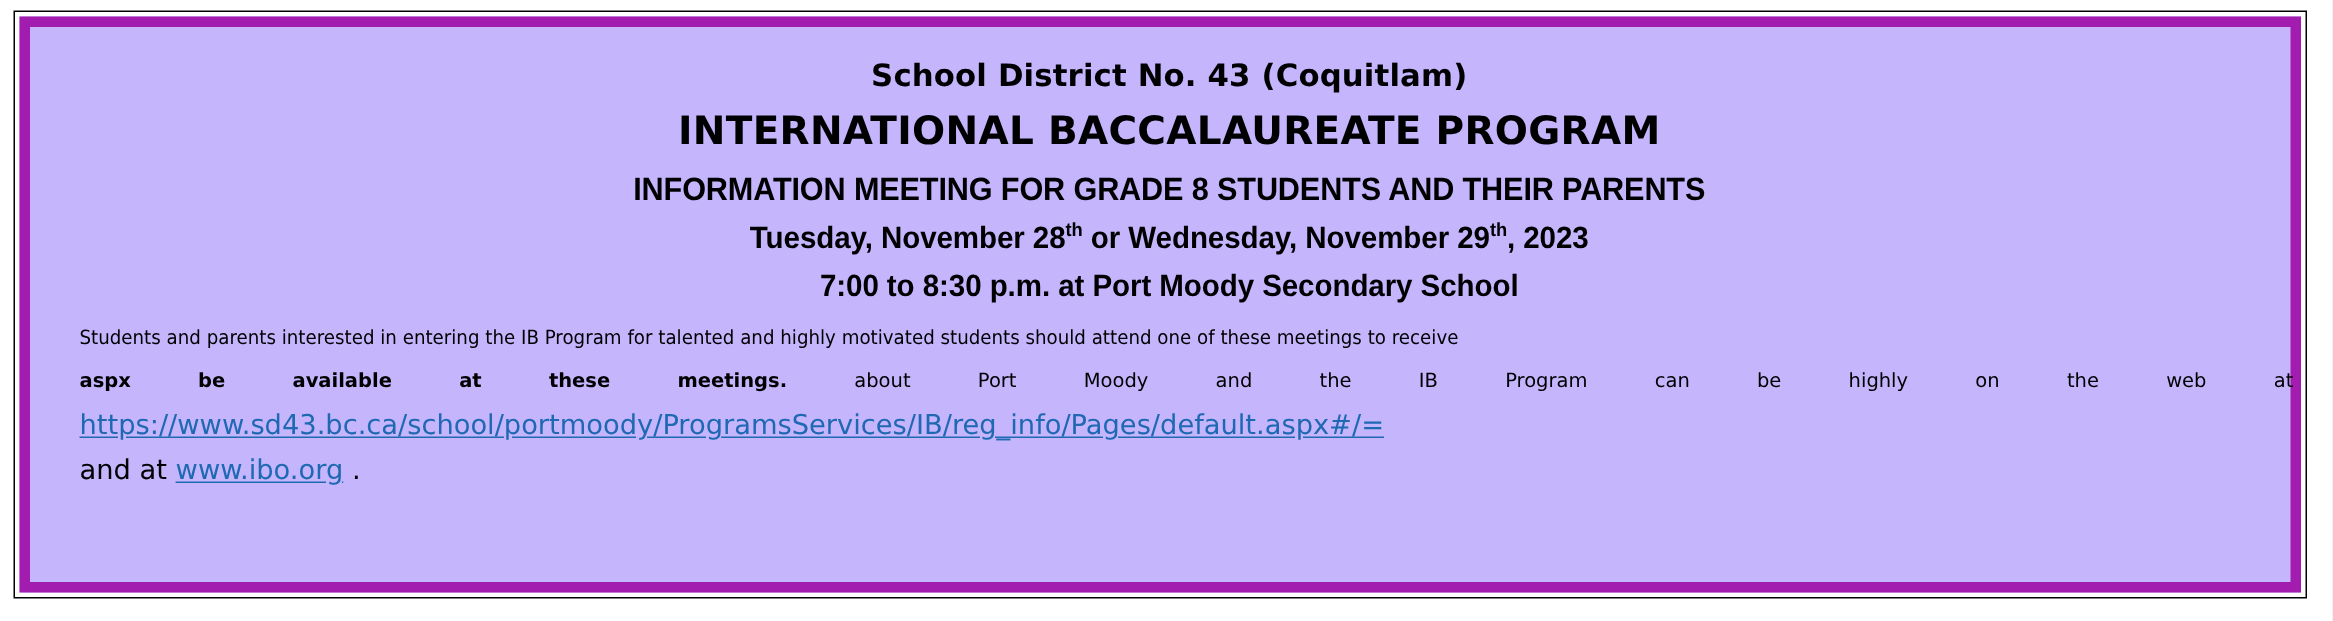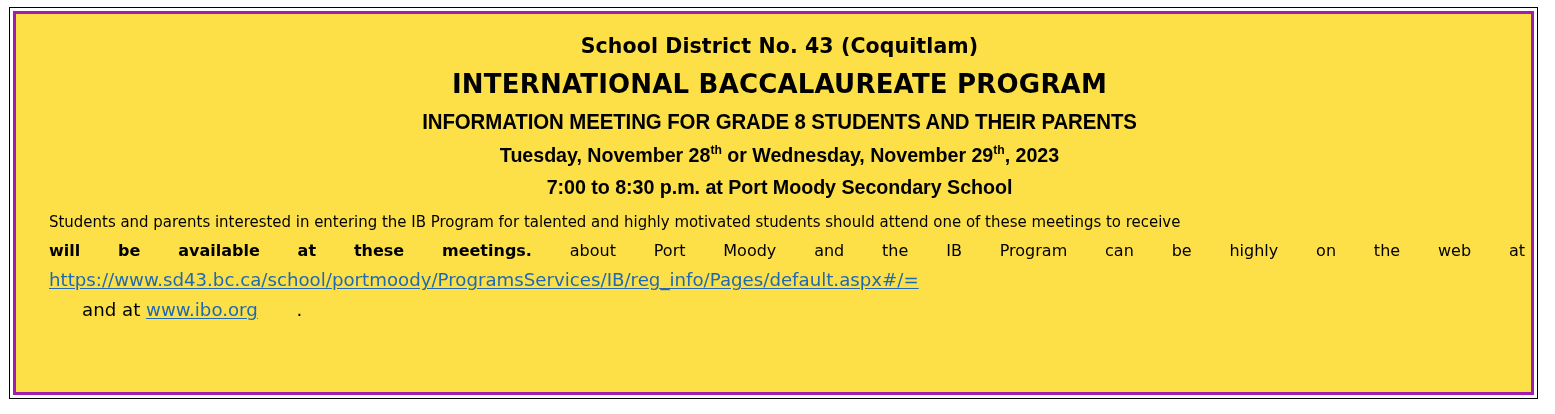--- a/index.html
+++ b/index.html
@@ -26,23 +26,23 @@
     border: 1px solid #000000;
     box-sizing: border-box;
     background: #ffffff;
   }
   .notice-frame-inner {
     position: absolute;
     left: 3px;
     top: 3px;
     right: 3px;
     bottom: 3px;
-    border: 3px solid #a21caf;
+    border: 7px solid #a21caf;
     box-sizing: border-box;
-    background: #fde047;
+    background: #c4b5fd;
   }
 
   
   .notice-body {
     position: absolute;
     left: 19px;
     top: 9px;
     right: 7px;
     bottom: 4px;
   }
@@ -98,21 +98,21 @@
     line-height: 0;
   }
 
   
   .notice-paragraph {
     margin: 5px 0 0 14px;
     width: 1476px;
     text-align: justify;
     text-justify: inter-word;
     font-family: "DejaVu Sans", sans-serif;
-    font-size: 16px;
+    font-size: 13px;
     line-height: 29.2px;
     color: #000;
   }
   .para-line {
     display: block;
     white-space: nowrap;
   }
   .para-line.justified {
     display: flex;
     justify-content: space-between;
@@ -131,21 +131,21 @@
     font-size: 18.2px;
     line-height: 29.2px;
     white-space: nowrap;
   }
   .link-line.first { margin-top: 0px; }
   a.weblink {
     color: #1F69B3;
     text-decoration: underline;
     text-underline-offset: 2px;
   }
-  .tail-text { color: #000; margin-left: 33px; }
+  .tail-text { color: #000; }
 </style>
 </head>
 <body>
 
 <div class="notice-frame">
   <div class="notice-frame-inner">
     <div class="notice-body">
 
       <div class="heading-line heading-district">School District No. 43 (Coquitlam)</div>
 
@@ -157,21 +157,21 @@
         <span>Tuesday, November 28</span><sup class="ord">th</sup><span> or Wednesday, November 29</span><sup class="ord">th</sup><span>, 2023</span>
       </div>
 
       <div class="heading-line heading-time">7:00 to 8:30 p.m. at Port Moody Secondary School</div>
 
       <div class="notice-paragraph">
         <span class="para-line condensed">Students and parents interested in entering the IB Program for talented and highly motivated students should attend one of these meetings to receive</span>
 
 
         <span class="para-line justified" id="line3">
-            <span class="bold-run">will</span>
+            <span class="bold-run">aspx</span>
             <span class="bold-run">be</span>
             <span class="bold-run">available</span>
             <span class="bold-run">at</span>
             <span class="bold-run">these</span>
             <span class="bold-run">meetings.</span>
             <span>about</span>
             <span>Port</span>
             <span>Moody</span>
             <span>and</span>
             <span>the</span>

